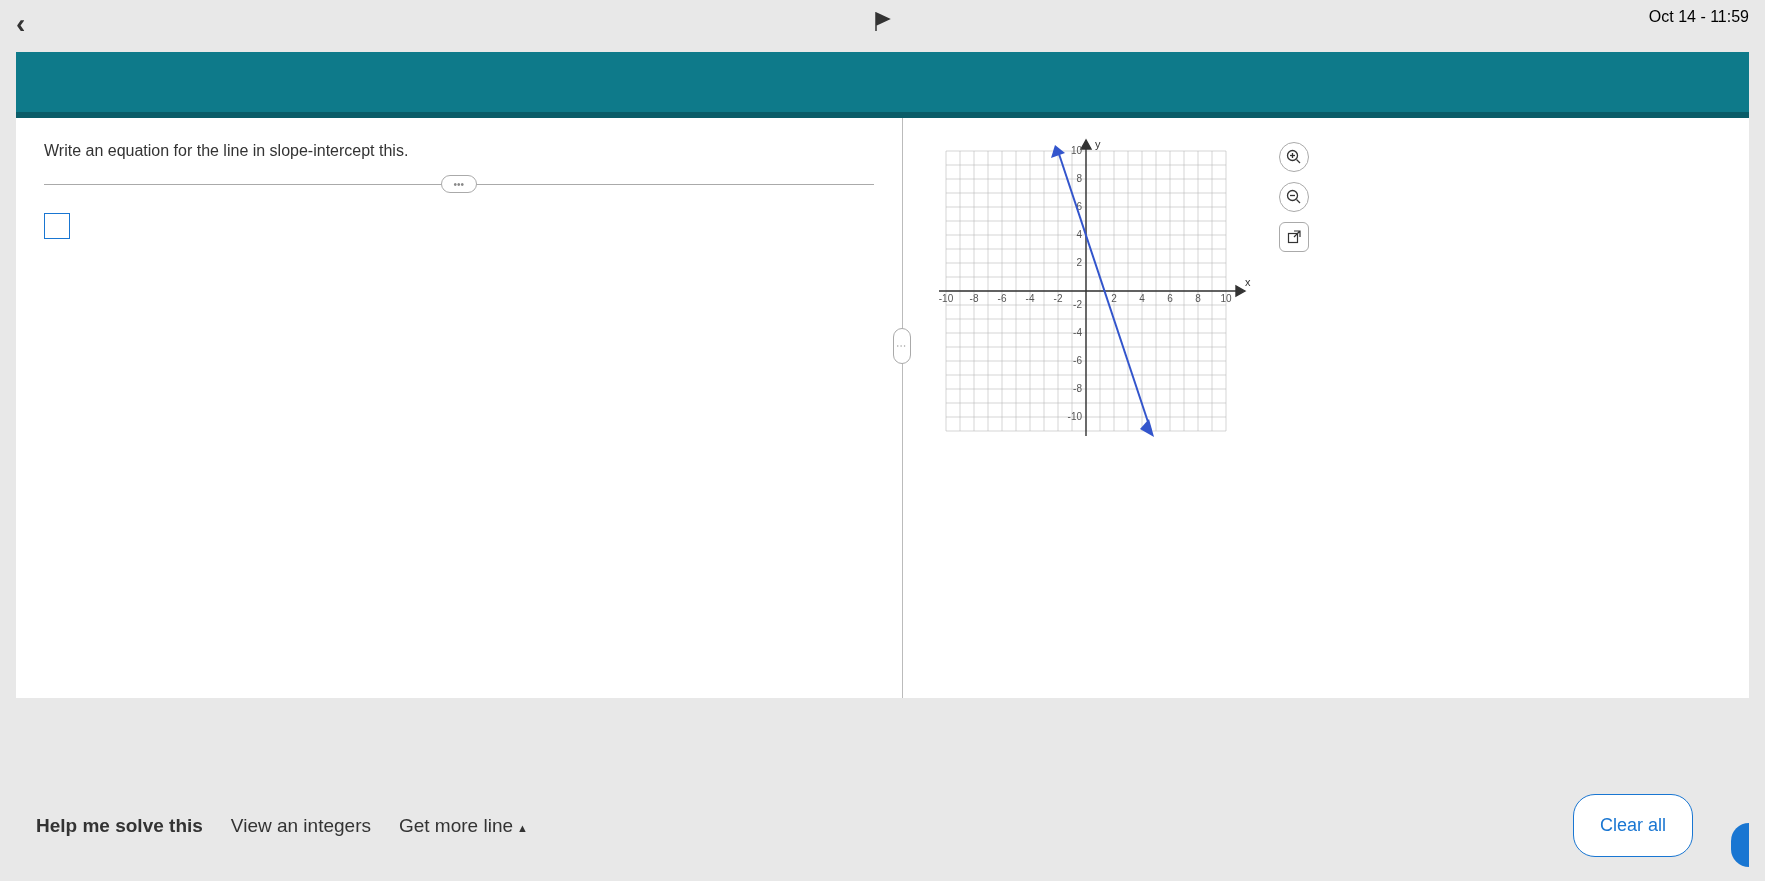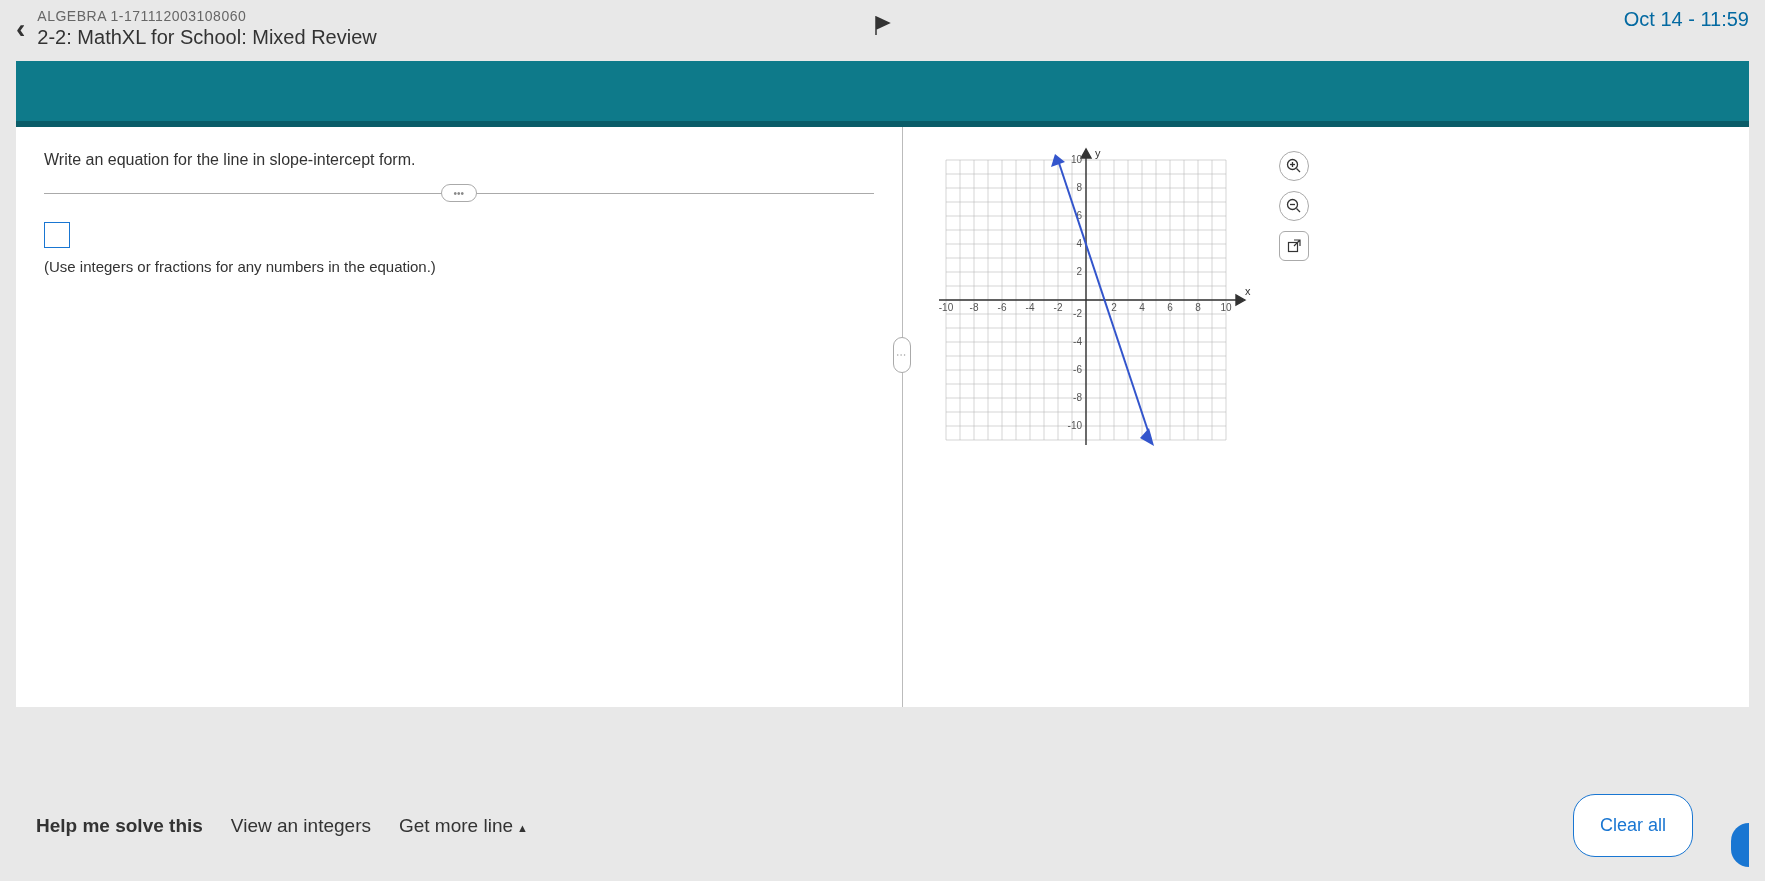--- a/index.html
+++ b/index.html
@@ -22,21 +22,21 @@
       font-size: 28px;
       color: #333;
       margin-right: 12px;
       cursor: pointer;
       font-weight: bold;
     }
     .header-text-block { display: flex; flex-direction: column; }
     .course-label { font-size: 14px; color: #666; letter-spacing: 0.5px; }
     .assignment-title { font-size: 20px; color: #333; font-weight: 500; margin-top: 2px; }
     .flag-icon { position: absolute; left: 50%; transform: translateX(-50%); font-size: 20px; color: #333; cursor: pointer; }
-    .datetime { position: absolute; right: 16px; top: 8px; font-size: 20px; color: #0369a1; font-weight: 500; margin-left: 48px; }
+    .datetime { position: absolute; right: 16px; top: 8px; font-size: 16px; color: #000000; font-weight: 500; margin-left: 48px; }
     .teal-bar { background: #0e7a8a; height: 60px; margin: 8px 16px 0 16px; }
     .teal-bar-shadow { background: #0a5c68; height: 6px; margin: 0 16px; }
     .main-content {
       display: flex;
       background: #fff;
       margin: 0 16px;
       height: 580px;
       position: relative;
     }
     .left-pane {
@@ -159,45 +159,40 @@
       position: absolute;
       right: 0;
       bottom: -10px;
     }
   </style>
 </head>
 <body>
 
 <div class="top-header">
   <div class="back-chevron">‹</div>
-  <div class="header-text-block">
-    <div class="course-label">ALGEBRA 1-171112003108060</div>
-    <div class="assignment-title">2-2: MathXL for School: Mixed Review</div>
-  </div>
   <div class="flag-icon">
     <svg width="18" height="20" viewBox="0 0 18 20">
         <path d="M2 1 L2 19 M2 1 L15 7 L2 13 Z" fill="#333" stroke="#333" stroke-width="1.5"></path>
       </svg>
   </div>
   <div class="datetime">Oct 14 - 11:59</div>
 </div>
 
 <div class="teal-bar"></div>
 <div class="teal-bar-shadow"></div>
 
 <div class="main-content">
 
   <div class="left-pane">
-    <div class="instruction">Write an equation for the line in slope-intercept form.</div>
+    <div class="instruction">Write an equation for the line in slope-intercept this.</div>
     <div style="position:relative;">
       <hr class="divider-line">
       <div class="divider-handle">•••</div>
     </div>
     <div class="answer-box"></div>
-    <div class="hint">(Use integers or fractions for any numbers in the equation.)</div>
   </div>
 
   <div class="center-divider">
     <div class="center-handle">⋮</div>
   </div>
 
   <div class="right-pane">
     <div class="graph-wrap">
       <svg class="graph-svg" width="330" height="310" viewBox="0 0 330 310">
 

